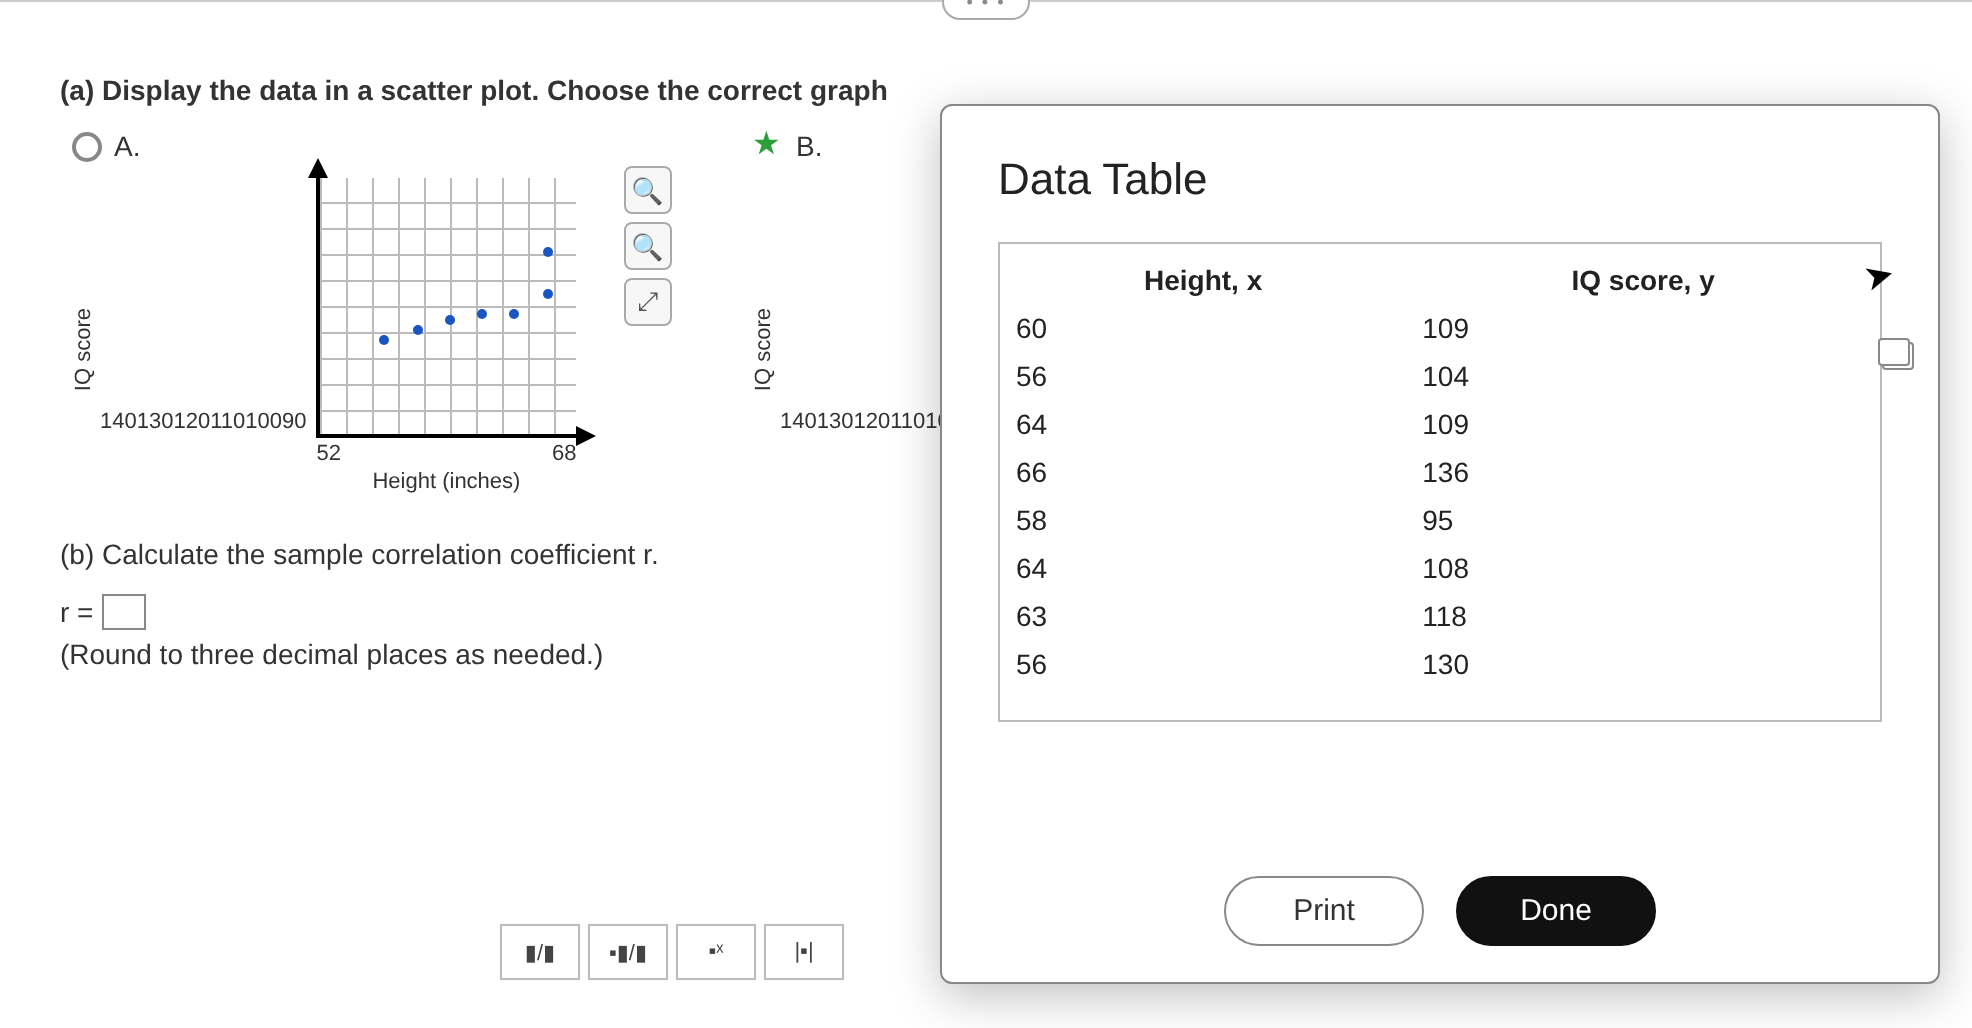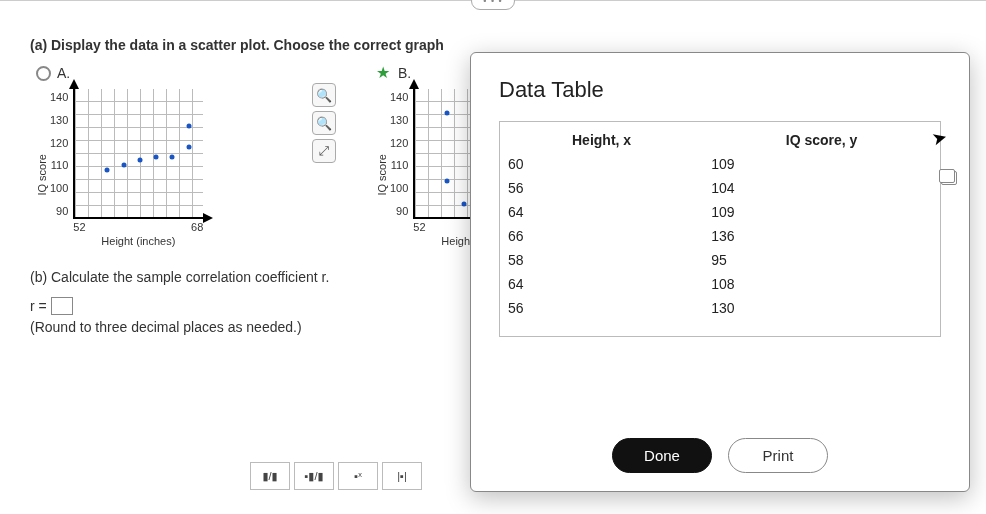--- a/index.html
+++ b/index.html
@@ -50,21 +50,21 @@
     width: 16px; height: 16px; color: #2e9e3b; font-size: 16px; line-height: 16px;
   }
   .choice-label { font-size: 14px; color: #333; }
   .plot-wrap { display: flex; align-items: flex-start; gap: 2px; }
   .ylabel {
     writing-mode: vertical-rl; transform: rotate(180deg);
     font-size: 11px; color: #333; align-self: center; padding-bottom: 14px;
   }
   .plot-col { display: flex; flex-direction: column; align-items: center; }
   .ticks-y {
-    display: flex; flex-direction: column; justify-content: space-between;
+    display: flex; flex-direction: row; justify-content: space-between;
     height: 130px; font-size: 11px; color: #333; align-items: flex-end; padding-right: 3px;
     padding-top: 2px; padding-bottom: 2px;
   }
   .plot-area {
     width: 130px; height: 130px; border-left: 2px solid #000; border-bottom: 2px solid #000;
     position: relative;
     background-image:
       linear-gradient(to right, #bbb 1px, transparent 1px),
       linear-gradient(to top, #bbb 1px, transparent 1px);
     background-size: 13px 13px;
@@ -274,23 +274,27 @@
           </tr>
           <tr>
             <td>58</td>
             <td>95</td>
           </tr>
           <tr>
             <td>64</td>
             <td>108</td>
           </tr>
           <tr>
+            <td>63</td>
+            <td>118</td>
+          </tr>
+          <tr>
             <td>56</td>
             <td>130</td>
           </tr>
         </tbody>
     </table>
   </div>
   <div class="modal-buttons">
+    <div class="btn btn-print">Print</div>
     <div class="btn btn-done">Done</div>
-    <div class="btn btn-print">Print</div>
   </div>
 </div>
 
 </body></html>

